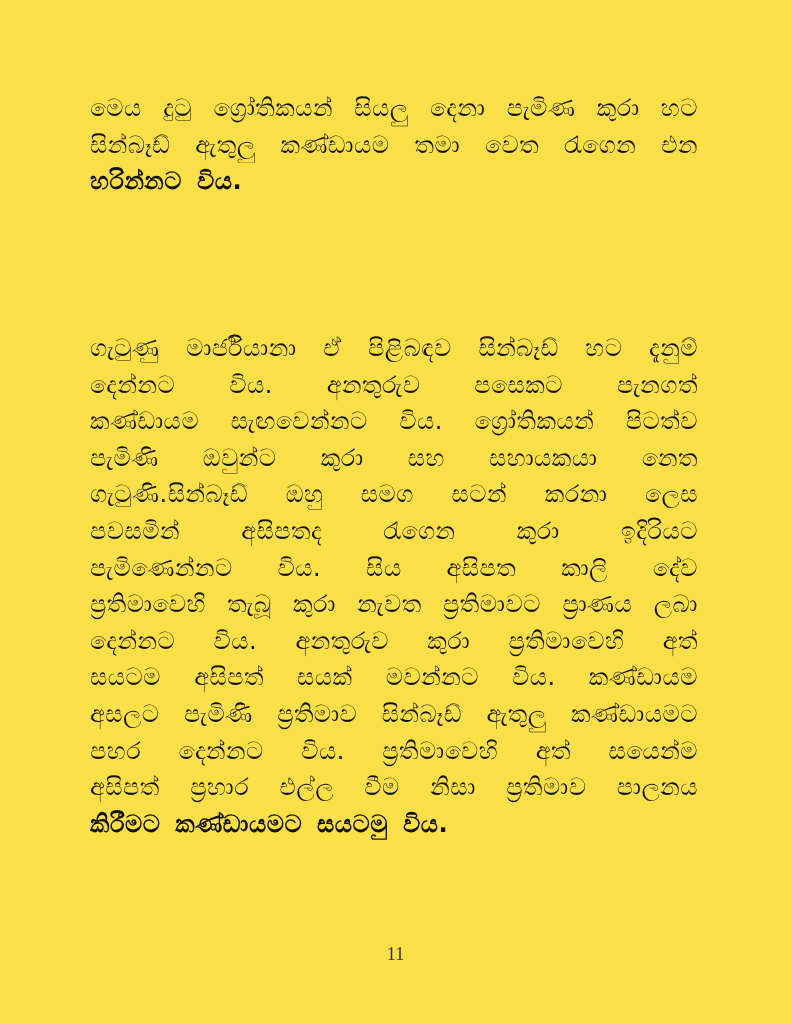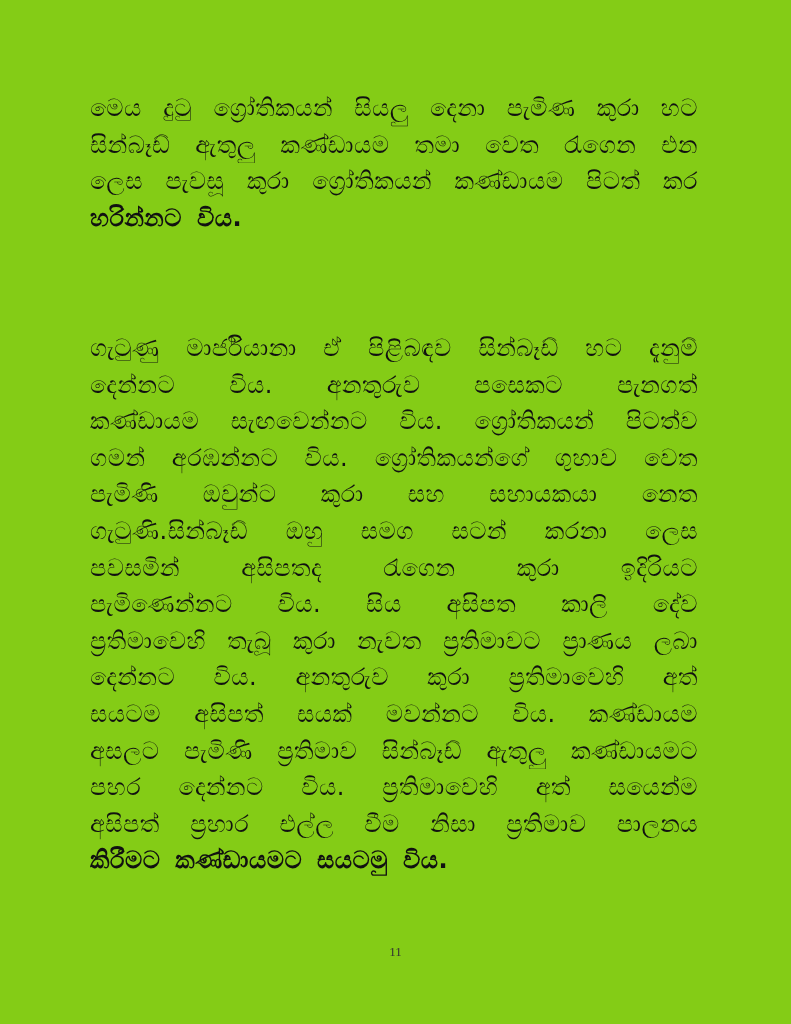--- a/index.html
+++ b/index.html
@@ -12,21 +12,21 @@
       height: 1024px;
       position: relative;
       overflow: hidden;
       font-family: "DejaVu Sans", "Liberation Sans", sans-serif;
       color: #111111;
     }
     .page {
       position: absolute;
       left: 0; top: 0;
       width: 791px; height: 1024px;
-      background: #84cc16;
+      background: #fde047;
     }
     .paragraph {
       position: absolute;
       left: 90px;
       width: 608px;
     }
     .para-1 { top: 90px; }
     .para-2 { top: 330px; }
     .line {
       display: block;
@@ -44,41 +44,39 @@
       text-align-last: left;
       font-weight: bold;
     }
     .page-number {
       position: absolute;
       top: 944px;
       left: 0;
       width: 791px;
       text-align: center;
       font-family: "Liberation Serif", "DejaVu Serif", serif;
-      font-size: 13px;
+      font-size: 18px;
       color: #333333;
     }
   </style>
 </head>
 <body>
 
 <div class="page">
 
   <div class="paragraph para-1">
     <span class="line">මෙය දුටු ග්‍රෝතිකයන් සියලු දෙනා පැමිණ කුරා හට</span>
     <span class="line">සින්බෑඩ් ඇතුලු කණ්ඩායම තමා වෙත රැගෙන එන</span>
-    <span class="line">ලෙස පැවසූ කුරා ග්‍රෝතිකයන් කණ්ඩායම පිටත් කර</span>
     <span class="line last">හරින්නට විය.</span>
   </div>
 
   <div class="paragraph para-2">
     <span class="line">ගැටුණු මාර්ජියානා ඒ පිළිබඳව සින්බෑඩ් හට දැනුම්</span>
     <span class="line">දෙන්නට විය. අනතුරුව පසෙකට පැනගත්</span>
     <span class="line">කණ්ඩායම සැඟවෙන්නට විය. ග්‍රෝතිකයන් පිටත්ව</span>
-    <span class="line">ගමන් අරඹන්නට විය. ග්‍රෝතිකයන්ගේ ගුහාව වෙත</span>
     <span class="line">පැමිණි ඔවුන්ට කුරා සහ සහායකයා නෙත</span>
     <span class="line">ගැටුණි.සින්බෑඩ් ඔහු සමග සටන් කරනා ලෙස</span>
     <span class="line">පවසමින් අසිපතද රැගෙන කුරා ඉදිරියට</span>
     <span class="line">පැමිණෙන්නට විය. සිය අසිපත කාලි දේව</span>
     <span class="line">ප්‍රතිමාවෙහි තැබූ කුරා නැවත ප්‍රතිමාවට ප්‍රාණය ලබා</span>
     <span class="line">දෙන්නට විය. අනතුරුව කුරා ප්‍රතිමාවෙහි අත්</span>
     <span class="line">සයටම අසිපත් සයක් මවන්නට විය. කණ්ඩායම</span>
     <span class="line">අසලට පැමිණි ප්‍රතිමාව සින්බෑඩ් ඇතුලු කණ්ඩායමට</span>
     <span class="line">පහර දෙන්නට විය. ප්‍රතිමාවෙහි අත් සයෙන්ම</span>
     <span class="line">අසිපත් ප්‍රහාර එල්ල වීම නිසා ප්‍රතිමාව පාලනය</span>

